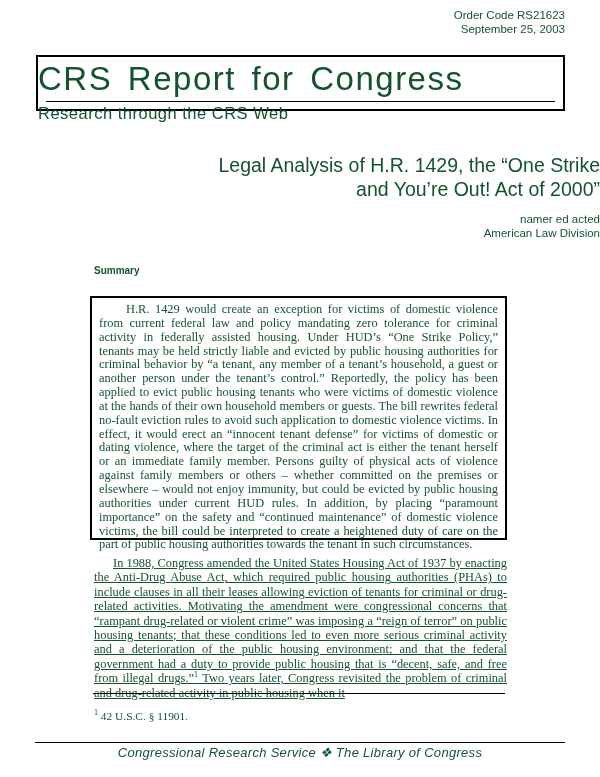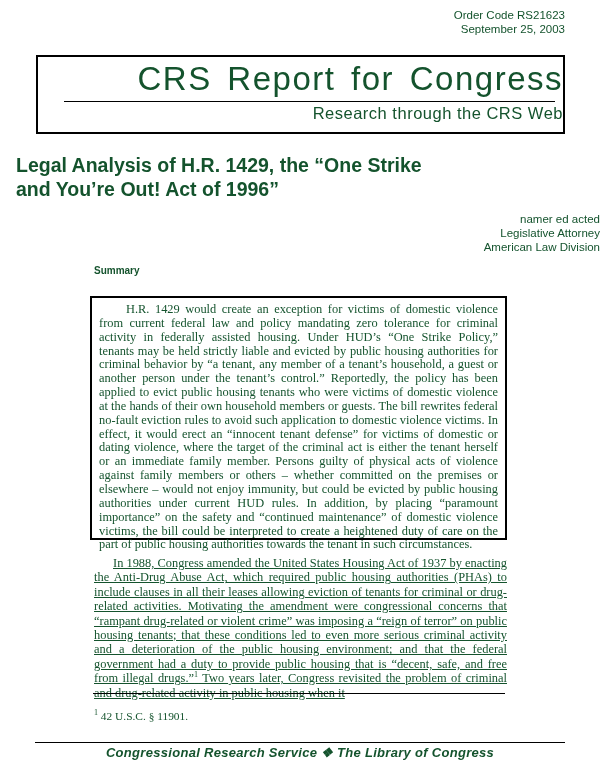--- a/index.html
+++ b/index.html
@@ -19,24 +19,23 @@
     right: 35px;
     text-align: right;
     font-size: 11.5px;
     line-height: 13.5px;
   }
   .masthead {
     position: absolute;
     top: 55px;
     left: 36px;
     right: 35px;
-    height: 79px;
+    height: 56px;
     border: 2px solid #000000;
-    text-align: right;
-    padding-left: 18px;
+    text-align: left;
   }
   .masthead-title {
     font-size: 33px;
     line-height: 44px;
     font-weight: 400;
     letter-spacing: 1.5px;
     word-spacing: 5px;
     white-space: nowrap;
   }
   .masthead-rule {
@@ -45,27 +44,27 @@
     margin: 0 8px;
   }
   .masthead-subtitle {
     font-size: 16.5px;
     line-height: 22px;
     letter-spacing: 0.5px;
   }
   .report-title {
     position: absolute;
     top: 154px;
-    left: 16px;
+    left: 0;
     right: 0;
     margin: 0;
-    text-align: left;
+    text-align: right;
     font-size: 19.5px;
     line-height: 23.5px;
-    font-weight: bold;
+    font-weight: normal;
   }
   .byline {
     position: absolute;
     top: 213px;
     left: 0;
     right: 0;
     text-align: right;
     font-size: 11.5px;
     line-height: 13.8px;
   }
@@ -135,21 +134,21 @@
     height: 0;
     border-top: 1.5px solid #000000;
   }
   .footer-text {
     position: absolute;
     top: 745px;
     left: 0;
     right: 0;
     text-align: center;
     font-size: 13px;
-    font-weight: bold;
+    font-weight: normal;
     font-style: italic;
     letter-spacing: 0.3px;
   }
 </style>
 </head>
 <body>
 
 <div class="page">
 
   <div class="order-block">
@@ -158,26 +157,25 @@
   </div>
 
   <div class="masthead">
     <div class="masthead-title">CRS Report for Congress</div>
     <div class="masthead-rule"></div>
     <div class="masthead-subtitle">Research through the CRS Web</div>
   </div>
 
   <h1 class="report-title">
     <span>Legal Analysis of H.R. 1429, the “One Strike</span><br>
-    <span>and You’re Out! Act of 1996”</span>
+    <span>and You’re Out! Act of 2000”</span>
   </h1>
 
   <div class="byline">
     <div>namer ed acted</div>
-    <div>Legislative Attorney</div>
     <div>American Law Division</div>
   </div>
 
   <h2 class="summary-heading">Summary</h2>
 
   <div class="summary-box">
     <p class="serif summary-text">H.R. 1429 would create an exception for victims of domestic violence from current federal law and policy mandating zero tolerance for criminal activity in federally assisted housing.  Under HUD’s “One Strike Policy,” tenants may be held strictly liable and evicted by public housing authorities for criminal behavior by “a tenant, any member of a tenant’s household, a guest or another person under the tenant’s control.”  Reportedly, the policy has been applied to evict public housing tenants who were victims of domestic violence at the hands of their own household members or guests. The bill rewrites federal no-fault eviction rules to avoid such application to domestic violence victims.  In effect, it would erect an “innocent tenant defense” for victims of domestic or dating violence, where the target of the criminal act is either the tenant herself or an immediate family member.  Persons guilty of physical acts of violence against family members or others – whether committed on the premises or elsewhere – would not enjoy immunity, but could be evicted by public housing authorities under current HUD rules.  In addition, by placing “paramount importance” on the safety and “continued maintenance” of domestic violence victims, the bill could be interpreted to create a heightened duty of care on the part of public housing authorities towards the tenant in such circumstances.</p>
   </div>
 
   <p class="serif body-para">

